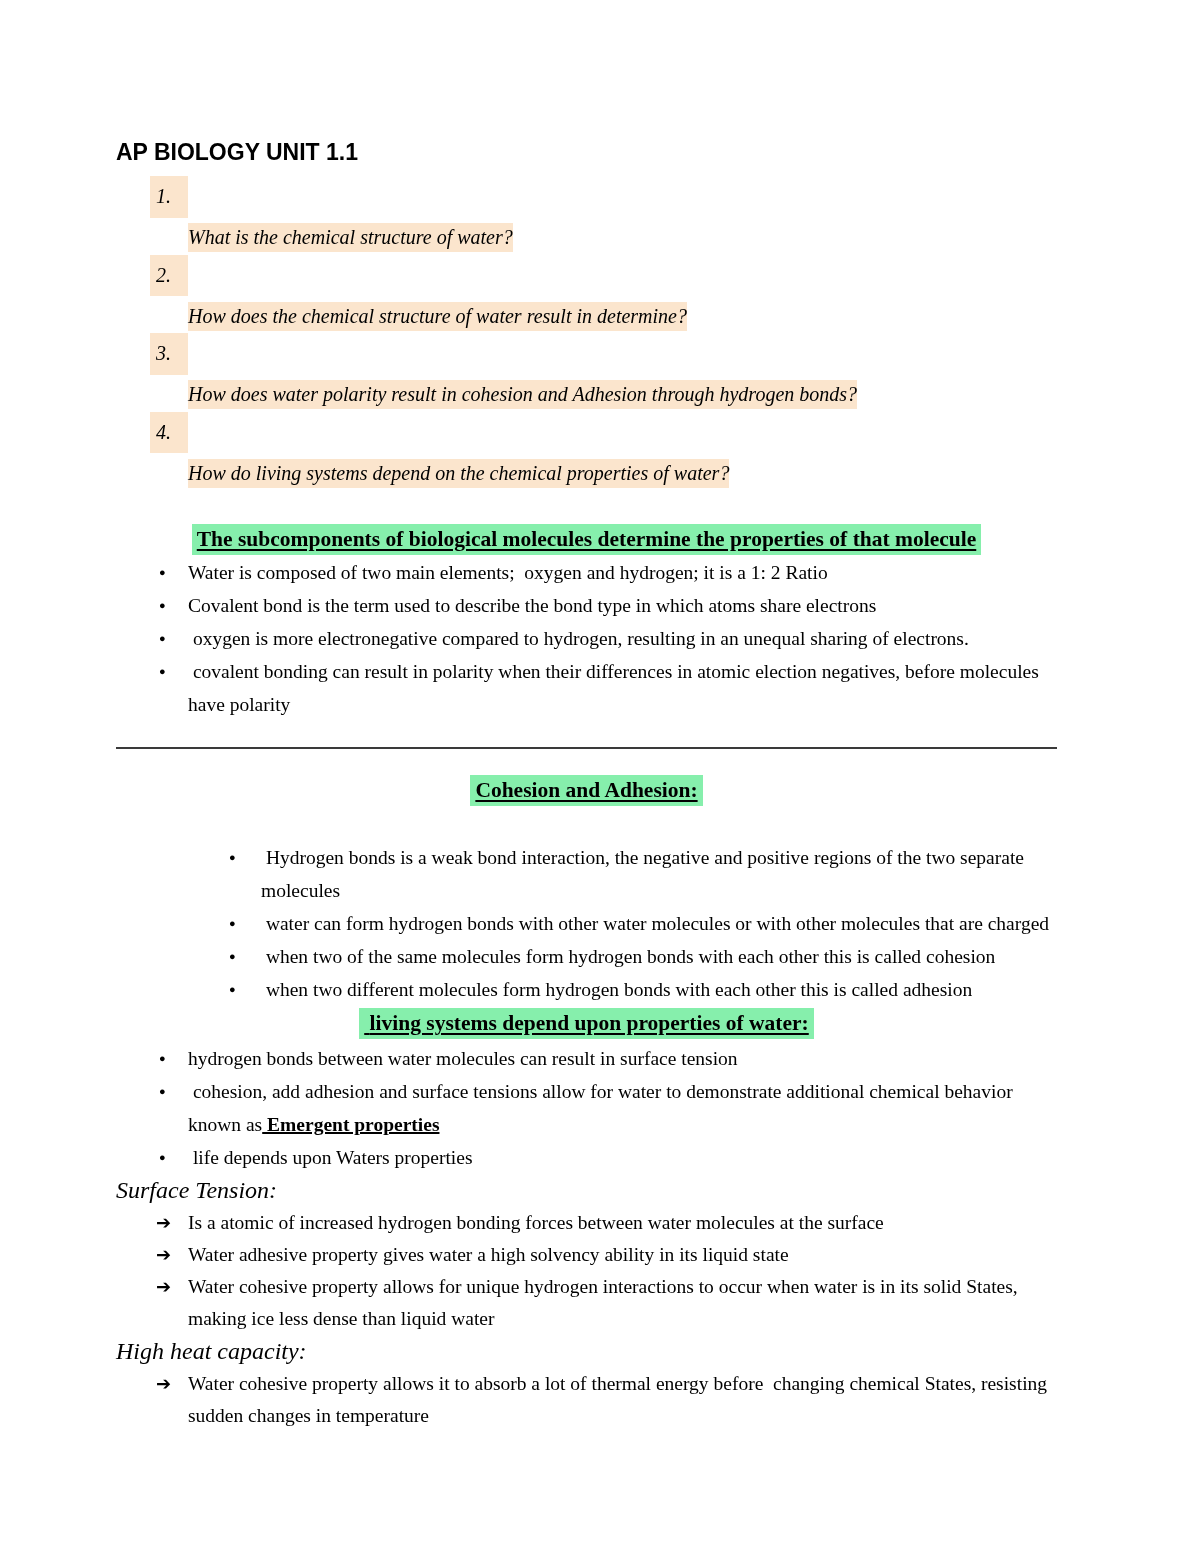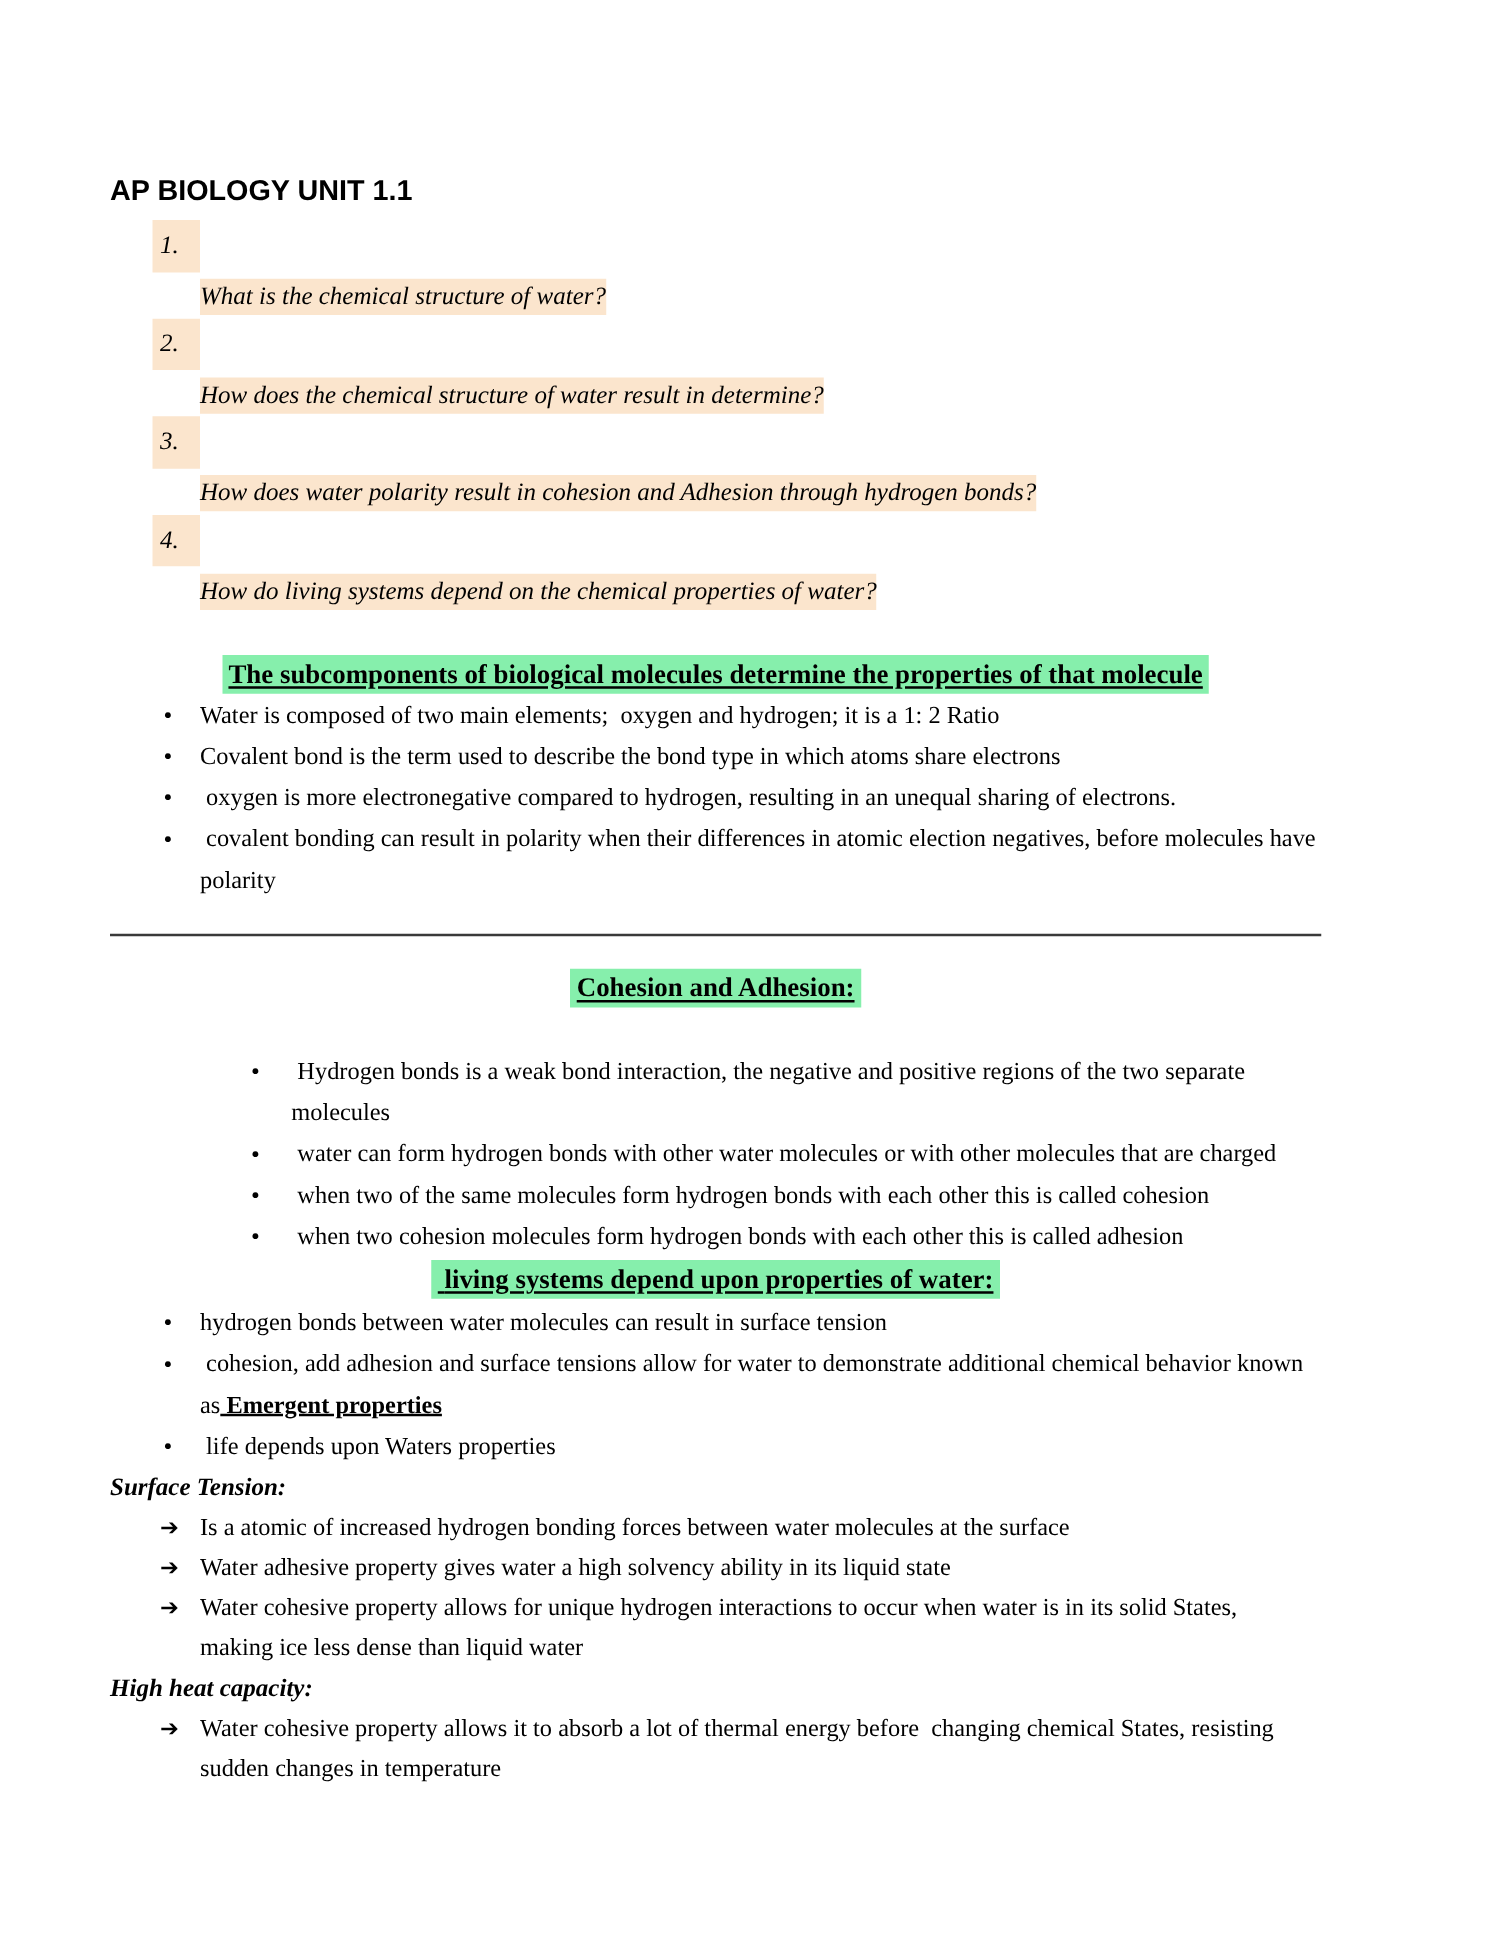--- a/index.html
+++ b/index.html
@@ -6,21 +6,21 @@
     margin: 0;
     padding: 0;
     background: #ffffff;
     color: #000000;
   }
   .page {
     position: relative;
     width: 1200px;
     min-height: 1553px;
     box-sizing: border-box;
-    padding: 138px 143px 40px 88px;
+    padding: 138px 143px 40px 116px;
     background: #ffffff;
     font-family: "Liberation Serif", serif;
     font-size: 19.5px;
     line-height: 33px;
   }
   .doc-title {
     font-family: "Liberation Sans", sans-serif;
     font-weight: 700;
     font-size: 23px;
     line-height: 28px;
@@ -83,23 +83,23 @@
     font-size: 18px;
   }
   .a-item .text { flex: 1; white-space: pre-wrap; }
   
   .divider {
     height: 0;
     border-top: 2.5px solid #3a3a3a;
     margin: 26px 0 0 0;
   }
   .prop-label {
-    font-weight: 700;
+    font-weight: 400;
     font-style: italic;
-    font-size: 20px;
+    font-size: 24px;
     line-height: 33px;
   }
   .strong-u {
     font-weight: 700;
     text-decoration: underline;
     text-decoration-thickness: 2px;
     white-space: pre-wrap;
   }
   .sp-after-questions { height: 32px; }
   .sp-after-divider { height: 24px; }
@@ -170,21 +170,21 @@
     <li class="b-item">
       <span class="marker-dot">●</span>
       <span class="text"> water can form hydrogen bonds with other water molecules or with other molecules that are charged</span>
     </li>
     <li class="b-item">
       <span class="marker-dot">●</span>
       <span class="text"> when two of the same molecules form hydrogen bonds with each other this is called cohesion</span>
     </li>
     <li class="b-item">
       <span class="marker-dot">●</span>
-      <span class="text"> when two cohesion molecules form hydrogen bonds with each other this is called adhesion</span>
+      <span class="text"> when two different molecules form hydrogen bonds with each other this is called adhesion</span>
     </li>
   </ul>
 
   <h2 class="center-head"><span class="hl-green"> living systems depend upon properties of water:</span></h2>
 
   <div class="sp-small"></div>
 
   <ul class="bullets lvl1">
     <li class="b-item">
       <span class="marker-dot">●</span>

